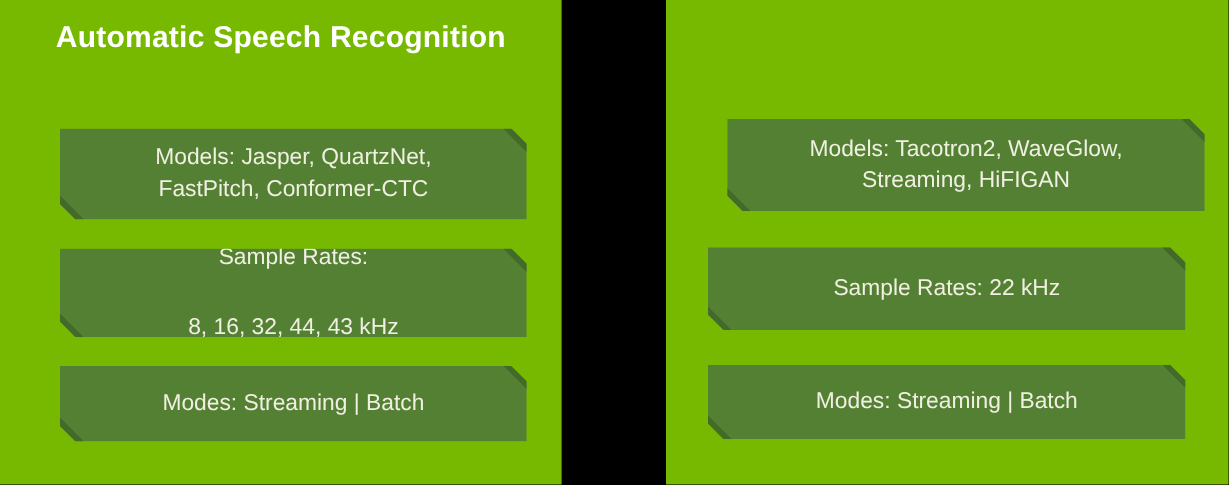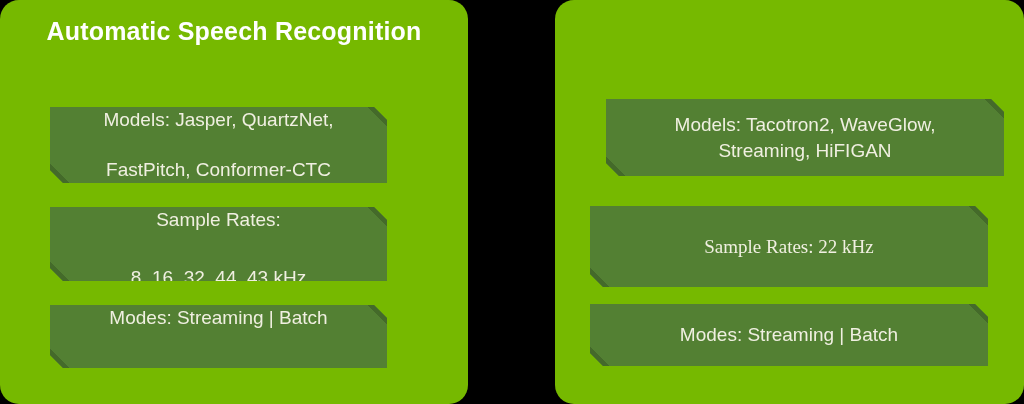--- a/index.html
+++ b/index.html
@@ -13,21 +13,20 @@
     height: 404px;
     background: var(--background, #000000);
     overflow: hidden;
     font-family: "Liberation Sans", "DejaVu Sans", sans-serif;
   }
   .panel {
     position: absolute;
     top: 0;
     height: 404px;
     background: var(--panel-green, #76b900);
-    border-radius: 19px;
   }
   .panel.left  { left: 0;    width: 468px; }
   .panel.right { left: 555px; width: 469px; }
 
   .panel-title {
     position: absolute;
     top: 17px;
     left: 0;
     width: 100%;
     text-align: center;
@@ -53,29 +52,29 @@
     );
     display: flex;
     flex-direction: column;
     align-items: center;
     justify-content: center;
     text-align: center;
     color: var(--text-cream, #f0efe1);
     font-size: 19px;
     line-height: 26px;
   }
-  .panel.left  .box { left: 50px; width: 337px; justify-content: space-between; }
+  .panel.left  .box { left: 50px; width: 389px; }
   .panel.right .box { left: 35px; width: 398px; }
 
   .panel.left  .box.b1 { top: 107px; height: 76px; }
   .panel.left  .box.b2 { top: 207px; height: 74px; gap: 32px; }
   .panel.left  .box.b3 { top: 305px; height: 63px; }
 
   .panel.right .box.b1 { top: 99px;  height: 77px; margin-left: 16px; }
-  .panel.right .box.b2 { top: 206px; height: 81px; font-family: Liberation Serif, serif; }
+  .panel.right .box.b2 { top: 206px; height: 69px; }
   .panel.right .box.b3 { top: 304px; height: 62px; }
 
   .line { white-space: nowrap; }
 </style>
 </head>
 <body>
 
 <div class="stage">
 
   <div class="panel left">

